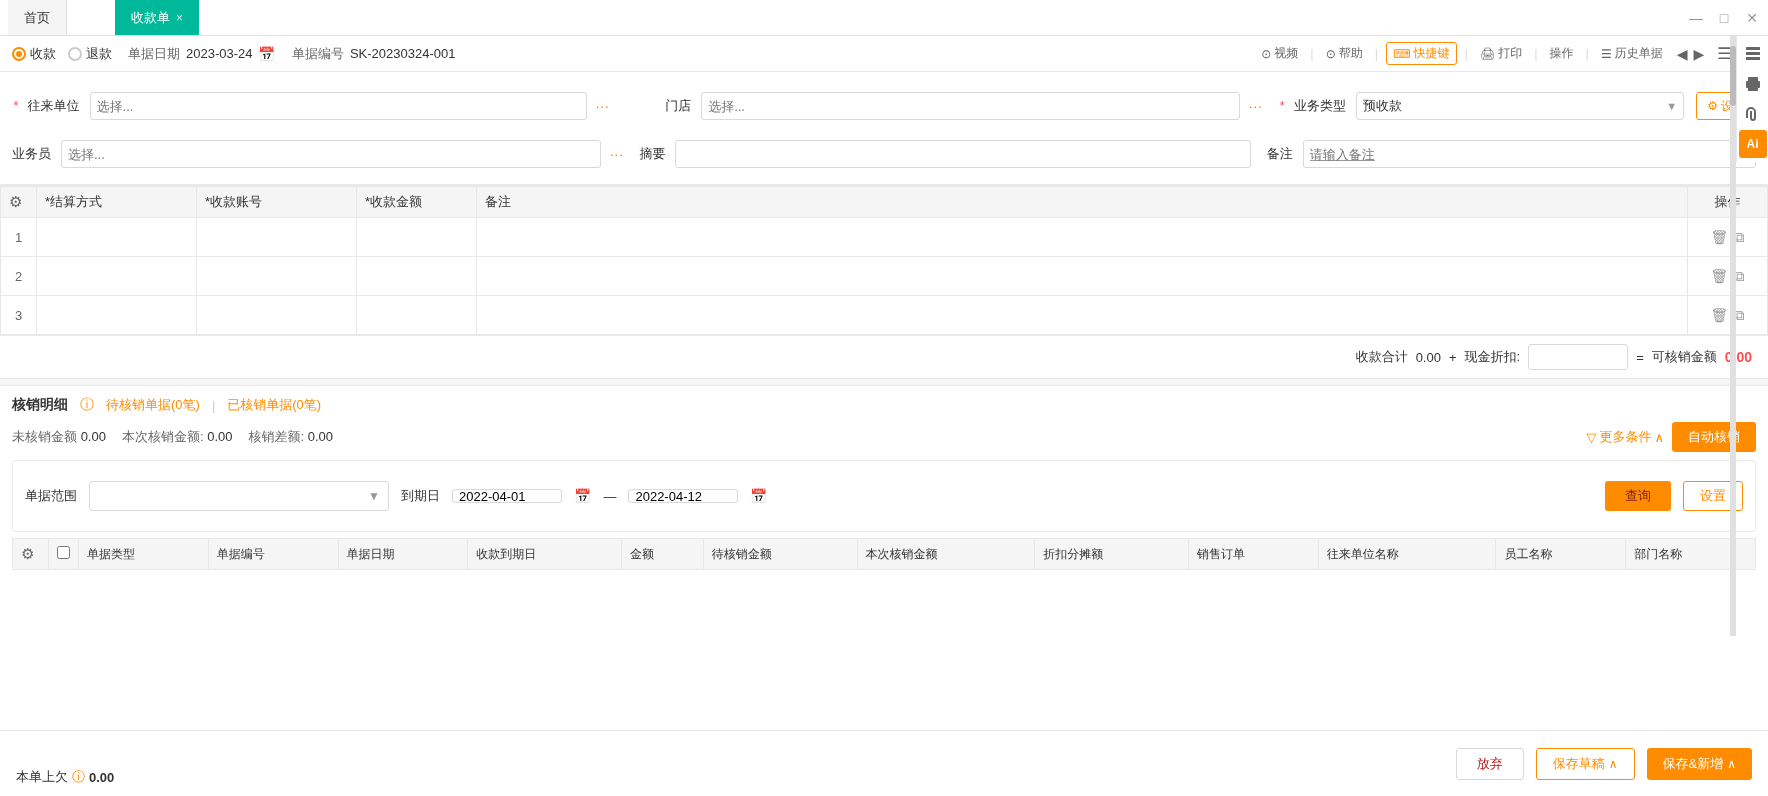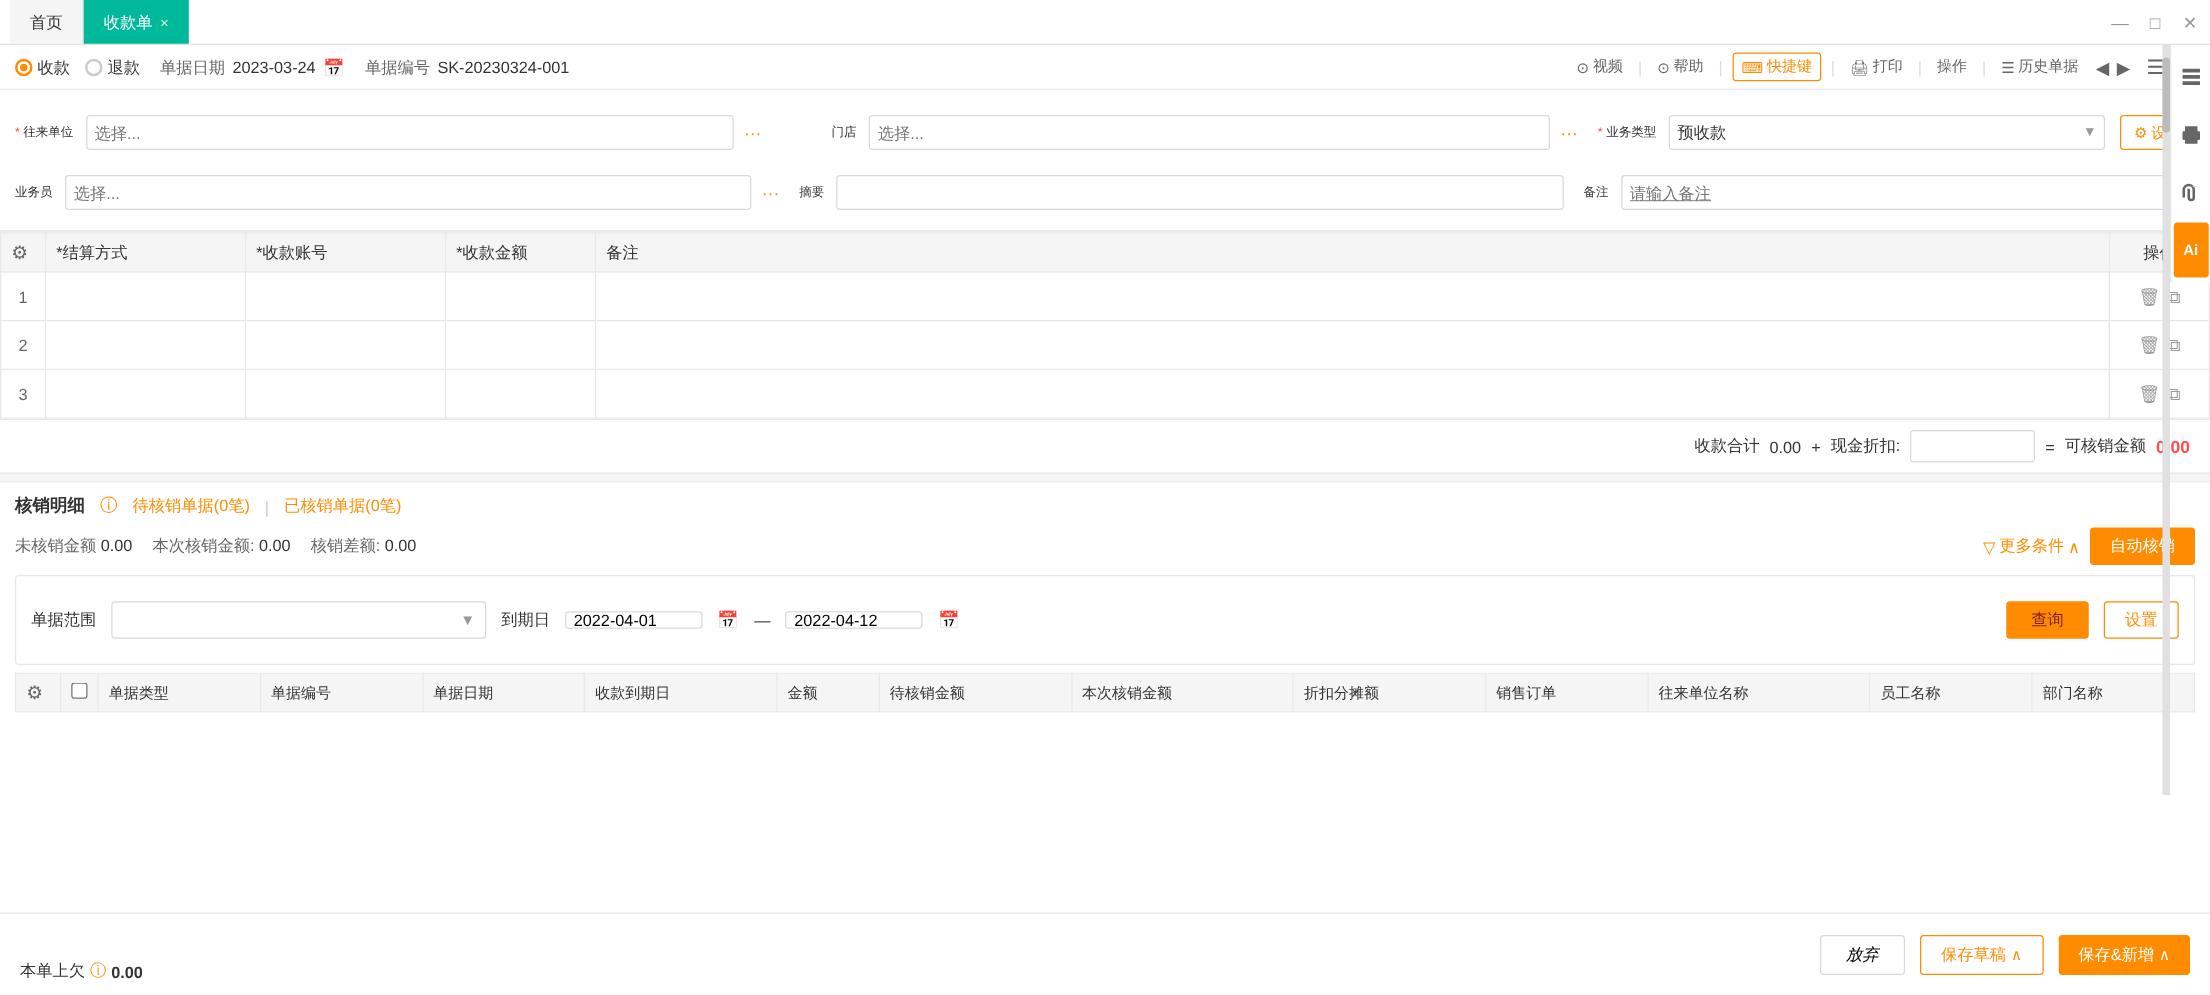--- a/index.html
+++ b/index.html
@@ -1,21 +1,21 @@
 <!DOCTYPE html>
 <html><head>
   <meta charset="utf-8">
   <style>
     * { box-sizing: border-box; margin: 0; padding: 0; }
     body { font-family: 'Microsoft YaHei', Arial, sans-serif; font-size: 13px; background: #f0f2f5; color: #333; overflow: hidden; width: 1768px; height: 796px; }
 
     
     .tab-bar {
       display: flex; align-items: center; background: #fff; border-bottom: 1px solid #e0e0e0;
-      height: 36px; padding: 0 8px;
+      height: 36px; padding: 0 8px; gap: 48px;
     }
     .tab-home {
       padding: 0 16px; height: 100%; display: flex; align-items: center;
       background: #f5f5f5; color: #333; font-size: 13px; cursor: pointer; border-right: 1px solid #e0e0e0;
     }
     .tab-active {
       padding: 0 16px; height: 100%; display: flex; align-items: center;
       background: #00b89a; color: #fff; font-size: 13px; cursor: pointer; gap: 6px;
     }
     .tab-close { font-size: 12px; cursor: pointer; opacity: 0.8; }
@@ -48,21 +48,21 @@
     .nav-arrows { display: flex; gap: 2px; }
     .nav-arrow { color: #666; cursor: pointer; font-size: 14px; padding: 0 2px; }
     .view-toggle { display: flex; gap: 2px; }
     .view-btn { color: #666; cursor: pointer; font-size: 16px; padding: 0 3px; }
     .view-btn.active { color: #ff8c00; }
 
     
     .form-area { padding: 8px 12px; border-bottom: 1px solid #e8e8e8; background: #fff; flex-shrink: 0; }
     .form-row { display: flex; align-items: center; gap: 0; margin-bottom: 8px; }
     .form-field { display: flex; align-items: center; flex: 1; gap: 4px; }
-    .field-label { color: #333; font-size: 10px; white-space: nowrap; }
+    .field-label { color: #333; font-size: 13px; white-space: nowrap; font-family: Liberation Mono, monospace; }
     .field-input {
       flex: 1; height: 28px; border: 1px solid #d9d9d9; border-radius: 3px;
       padding: 0 6px; font-size: 13px; color: #999; background: #fff; outline: none;
     }
     .field-more { color: #ff8c00; cursor: pointer; font-size: 14px; margin-left: 4px; }
     .field-select {
       flex: 1; height: 28px; border: 1px solid #d9d9d9; border-radius: 3px;
       padding: 0 6px; font-size: 13px; color: #333; background: #fff; outline: none; cursor: pointer;
       display: flex; align-items: center; justify-content: space-between;
     }
@@ -137,40 +137,40 @@
     .col-checkbox { width: 30px; text-align: center; }
     .col-gear { width: 36px; text-align: center; }
 
     
     .footer {
       display: flex; align-items: center; padding: 10px 16px;
       border-top: 1px solid #e8e8e8; background: #fff; flex-shrink: 0; margin-top: auto;
     }
     .footer-left { font-size: 13px; color: #333; display: flex; align-items: center; gap: 4px; margin-top: 27px; }
     .footer-right { margin-left: auto; display: flex; gap: 12px; align-items: center; }
-    .btn-abandon { height: 32px; padding: 0 20px; background: #fff; color: #000000; border: 1px solid #d9d9d9; border-radius: 3px; cursor: pointer; font-size: 13px; font-style: italic; }
+    .btn-abandon { height: 32px; padding: 0 20px; background: #fff; color: #b91c1c; border: 1px solid #d9d9d9; border-radius: 3px; cursor: pointer; font-size: 13px; }
     .btn-save-draft {
       height: 32px; padding: 0 16px; background: #fff; color: #ff8c00;
       border: 1px solid #ff8c00; border-radius: 3px; cursor: pointer; font-size: 13px;
       display: flex; align-items: center; gap: 4px;
     }
     .btn-save-new {
       height: 32px; padding: 0 16px; background: #ff8c00; color: #fff;
       border: none; border-radius: 3px; cursor: pointer; font-size: 13px;
       display: flex; align-items: center; gap: 4px;
     }
     .btn-arrow { font-size: 12px; }
 
     
     .right-sidebar {
       position: absolute; right: 0; top: 36px; width: 32px;
       display: flex; flex-direction: column; align-items: center; gap: 2px;
       background: #fff; border-left: 1px solid #e8e8e8; padding: 4px 0; z-index: 10;
     }
-    .sidebar-icon { width: 28px; height: 44px; display: flex; align-items: center; justify-content: center; cursor: pointer; color: #666; font-size: 14px; border-radius: 3px; }
+    .sidebar-icon { width: 28px; height: 28px; display: flex; align-items: center; justify-content: center; cursor: pointer; color: #666; font-size: 14px; border-radius: 3px; }
     .sidebar-icon.active { background: #ff8c00; color: #fff; }
 
     .scroll-indicator { width: 6px; background: #e0e0e0; position: absolute; right: 32px; top: 36px; height: 600px; }
     .scroll-thumb { width: 6px; height: 60px; background: #bbb; border-radius: 3px; margin-top: 10px; }
 
     .stat-label { color: #666; }
     .stat-value { color: #333; font-weight: normal; }
   </style>
 </head>
 <body>

